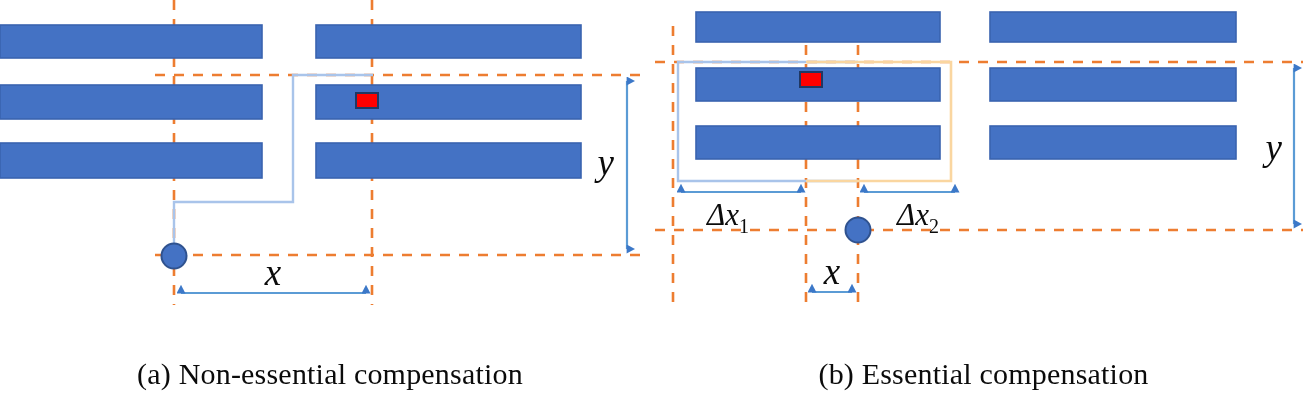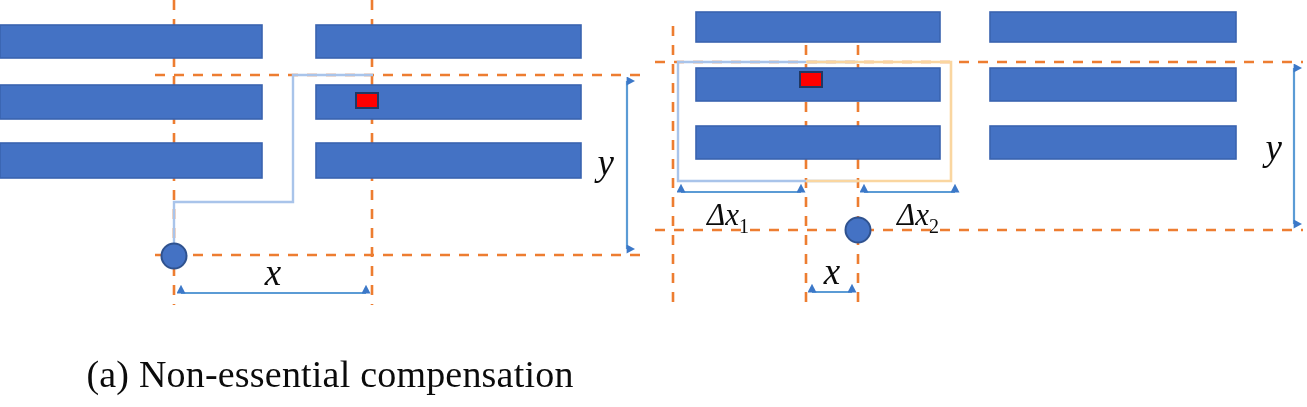--- a/index.html
+++ b/index.html
@@ -8,21 +8,21 @@
     font-family:"Liberation Serif", serif;
     overflow:hidden;
   }
   #figure-root{position:relative;width:1307px;height:407px;background:#fff;}
   #diagram-svg{position:absolute;left:0;top:0;width:1307px;height:340px;}
   .caption-row{position:absolute;left:0;top:340px;width:1307px;height:67px;
     display:flex;align-items:center;}
   .caption{
     flex:0 0 auto;text-align:center;
     font-family:"Liberation Serif", serif;
-    font-size:38px;color:#0b0b0b;letter-spacing:0.2px;white-space:nowrap;
+    font-size:30px;color:#0b0b0b;letter-spacing:0.2px;white-space:nowrap;
   }
   #caption-a{width:660px;}
   #caption-b{width:647px;}
   text{dominant-baseline:alphabetic;}
 </style>
 </head>
 <body>
 
 <div id="figure-root">
 
@@ -114,15 +114,16 @@
       <line x1="812" y1="292" x2="852" y2="292" stroke="#5B9BD5" stroke-width="2.2" marker-start="url(#arrStart)" marker-end="url(#arrEnd)"></line>
       <text x="832" y="284" text-anchor="middle" font-family="Liberation Serif, serif" font-style="italic" font-size="37" fill="#0B0B0B">x</text>
 
       <line x1="1294" y1="68" x2="1294" y2="224" stroke="#5B9BD5" stroke-width="2.2" marker-start="url(#arrStart)" marker-end="url(#arrEnd)"></line>
       <text x="1282" y="160" text-anchor="end" font-family="Liberation Serif, serif" font-style="italic" font-size="37" fill="#0B0B0B">y</text>
     </g>
   </svg>
 
   <div class="caption-row">
     <div id="caption-a" class="caption">(a) Non-essential compensation</div>
+    <div id="caption-b" class="caption">(b) Essential compensation</div>
   </div>
 
 </div>
 
 </body></html>

